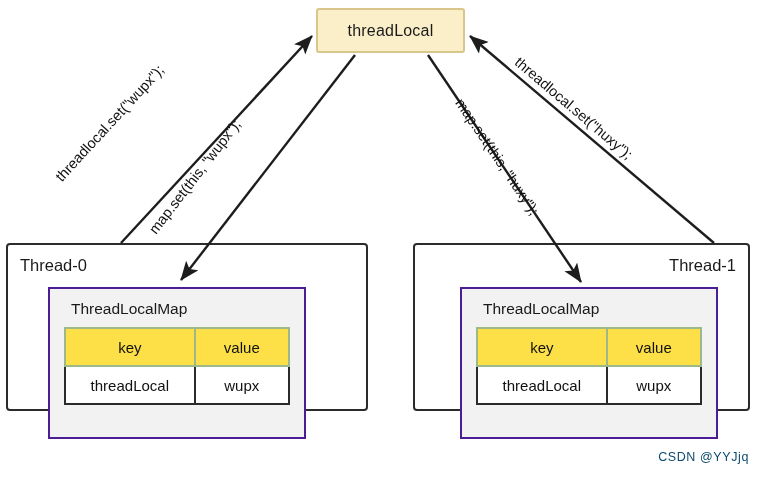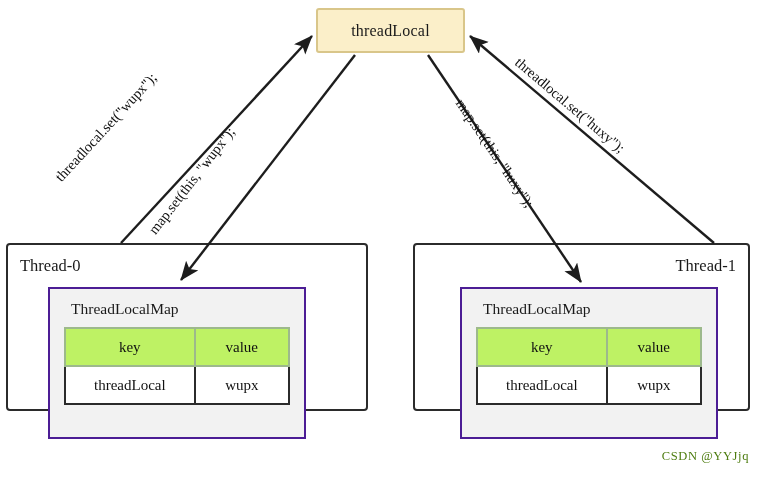--- a/index.html
+++ b/index.html
@@ -6,21 +6,21 @@
     margin: 0;
     padding: 0;
     background: #ffffff;
   }
   #canvas {
     position: relative;
     width: 757px;
     height: 477px;
     background: #ffffff;
     overflow: hidden;
-    font-family: Liberation Serif, serif;
+    font-family: Liberation Sans, sans-serif;
   }
 
   
   .tl-box {
     position: absolute;
     left: 316px;
     top: 8px;
     width: 149px;
     height: 45px;
     background: #fbefc9;
@@ -106,36 +106,36 @@
   }
   .tlm-table td {
     border: 2px solid #2b2b2b;
     height: 36px;
     text-align: center;
     font-size: 15px;
     color: #111111;
     padding: 0;
   }
   .tlm-table .hdr td {
-    background: #bef264;
+    background: #fde047;
     border-color: #9db98c;
   }
   .tlm-table .row td {
     background: #ffffff;
   }
   .col-key { width: 58%; }
   .col-val { width: 42%; margin-top: 16px; }
 
   
   .watermark {
     position: absolute;
     right: 8px;
     bottom: 13px;
     font-size: 12.5px;
-    color: #4d7c0f;
+    color: #0c4a6e;
     letter-spacing: .6px;
     z-index: 6;
     text-align: center;
   }
 </style>
 </head>
 <body>
 
 <div id="canvas">
 

